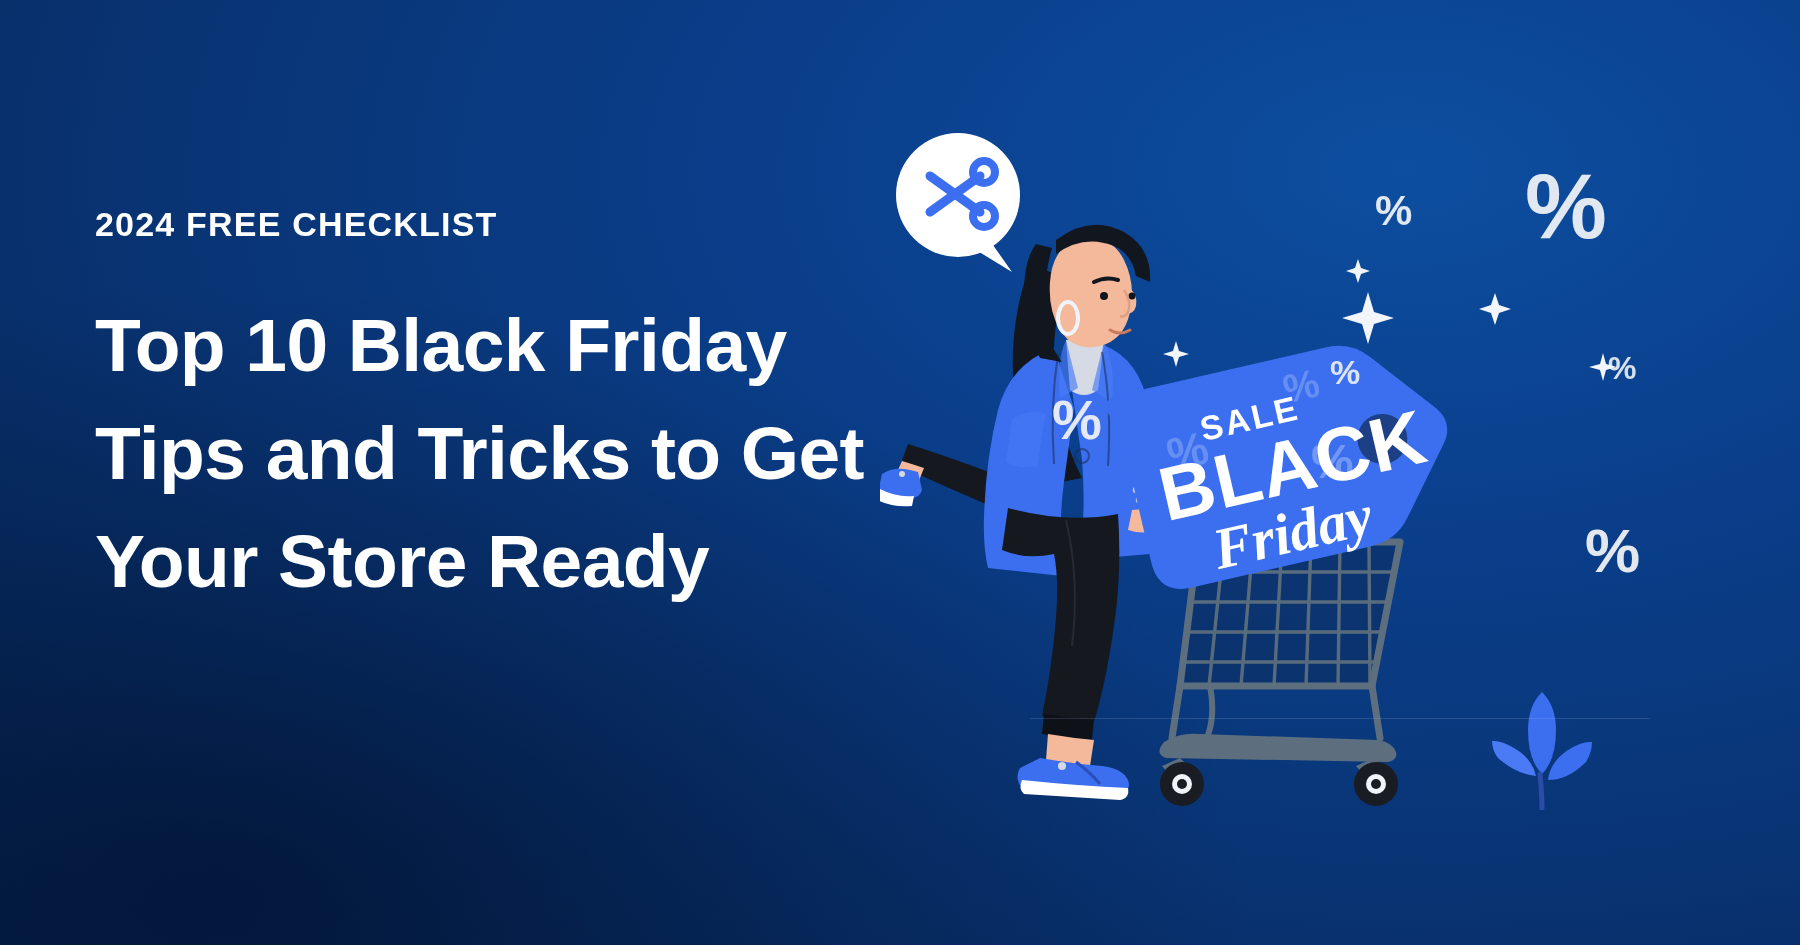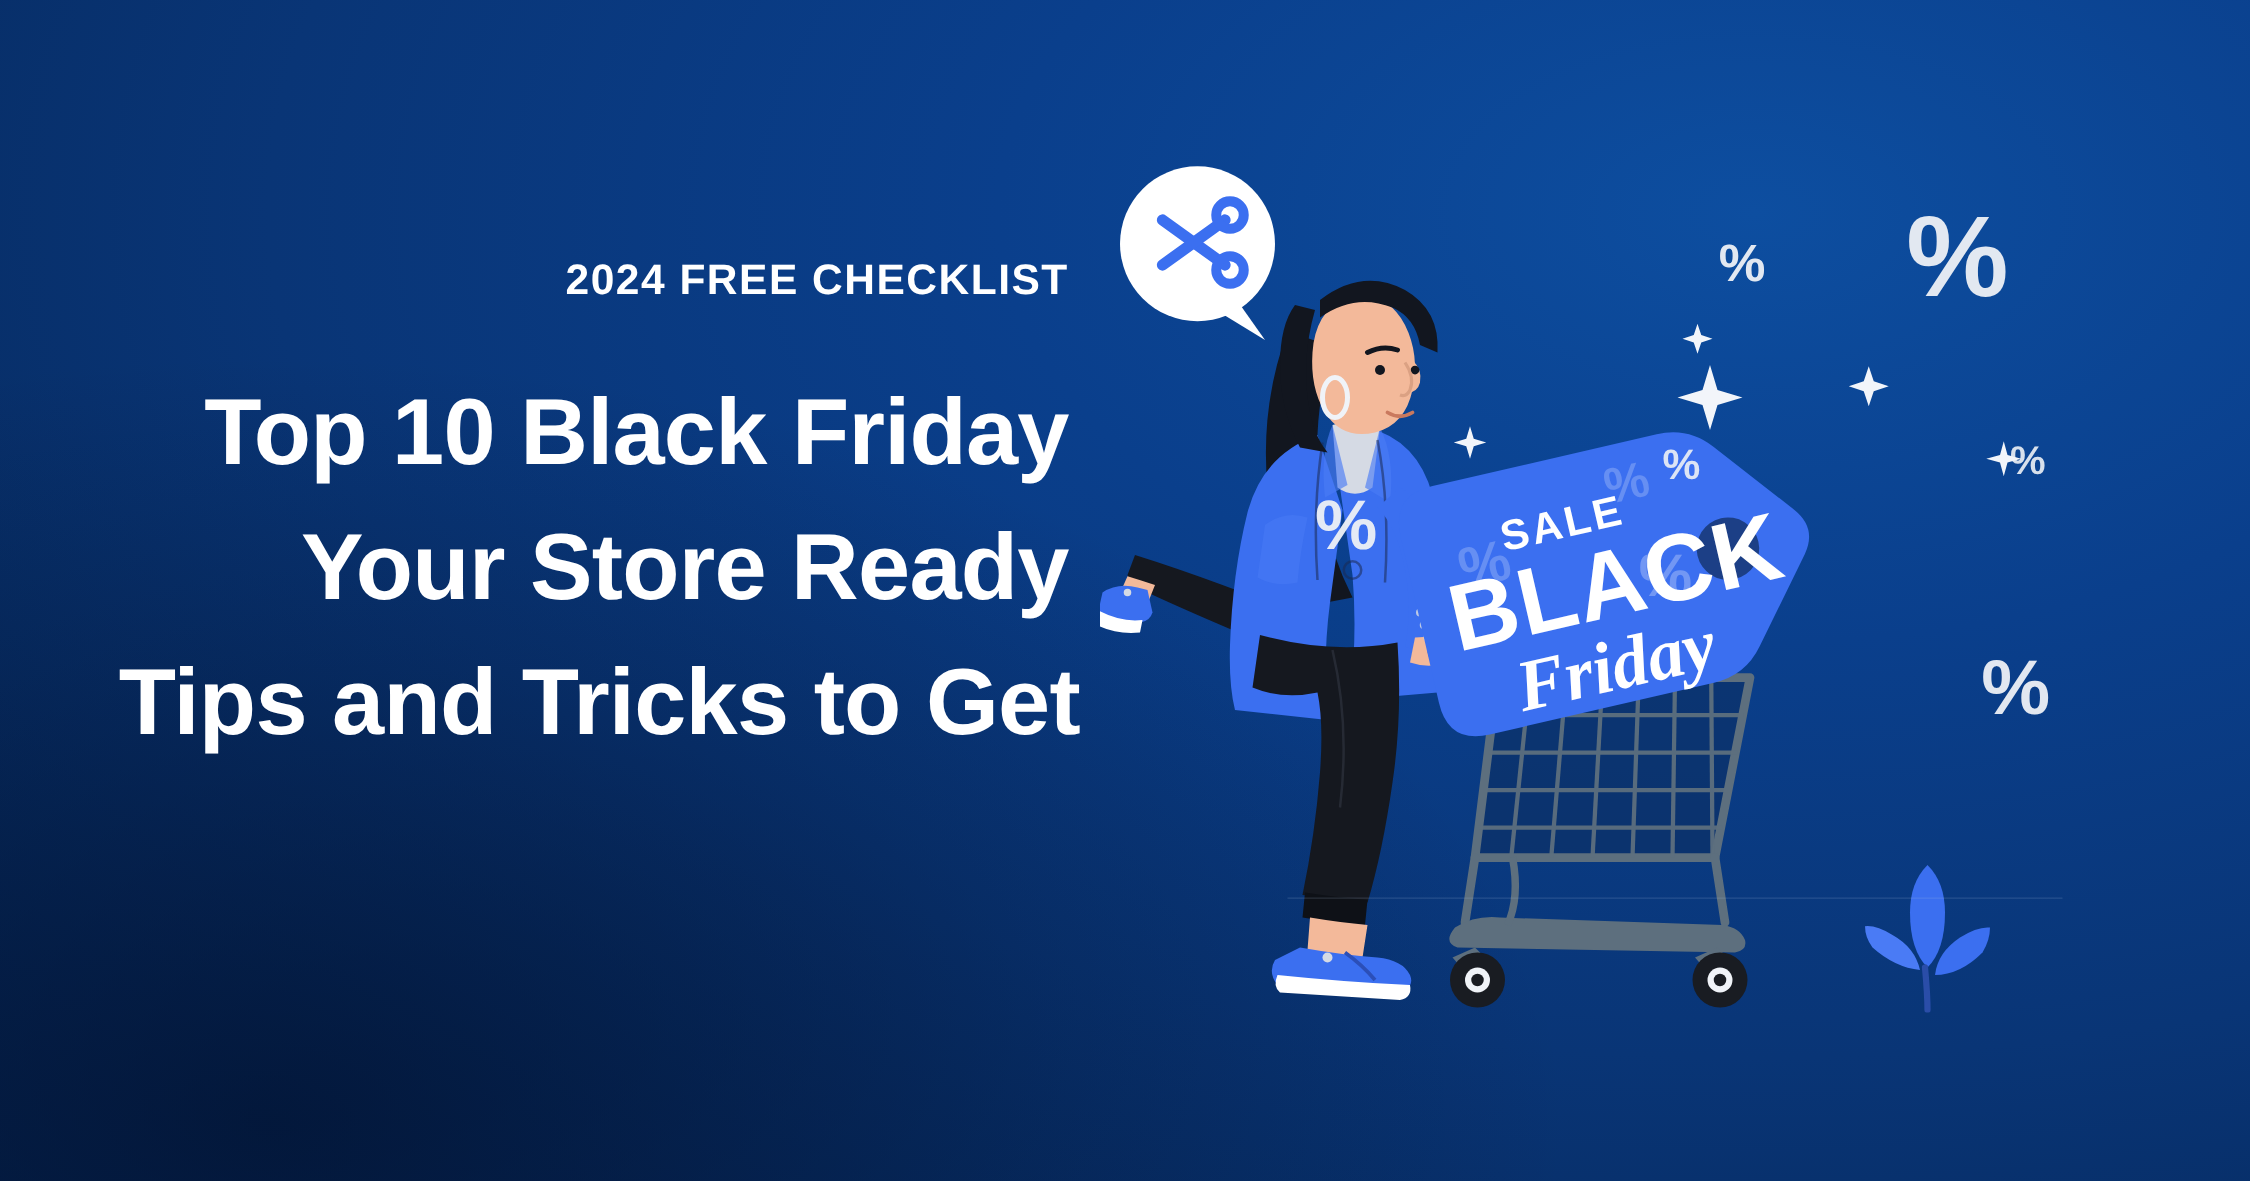--- a/index.html
+++ b/index.html
@@ -24,21 +24,20 @@
     background: radial-gradient(80% 90% at 12% 95%, rgba(2,18,48,.75) 0%, rgba(2,18,48,.25) 45%, rgba(2,18,48,0) 72%);
     pointer-events: none;
   }
 
   
   .text-block {
     position: absolute;
     left: 95px;
     top: 205px;
     width: 760px;
-    text-align: right;
   }
   .eyebrow {
     color: #ffffff;
     font-size: 34px;
     font-weight: bold;
     letter-spacing: 1.2px;
     margin: 0 0 58px 0;
     white-space: nowrap;
   }
   .headline {
@@ -85,22 +84,22 @@
 <body>
 
 <div id="banner">
 
   <div class="bg-vignette"></div>
 
   <div class="text-block">
     <p class="eyebrow">2024 FREE CHECKLIST</p>
     <h1 class="headline">
       <span class="hl-line">Top 10 Black Friday</span>
+      <span class="hl-line">Tips and Tricks to Get</span>
       <span class="hl-line">Your Store Ready</span>
-      <span class="hl-line">Tips and Tricks to Get</span>
     </h1>
   </div>
 
   <div class="illustration">
     <svg viewBox="0 0 790 720" xmlns="http://www.w3.org/2000/svg">
 
       <g>
         <circle cx="78" cy="105" r="62" fill="#ffffff"></circle>
         <path d="M108 148 L132 182 L96 160 Z" fill="#ffffff"></path>
         <g stroke="#3b6ff0" stroke-width="9" stroke-linecap="round" fill="none">

